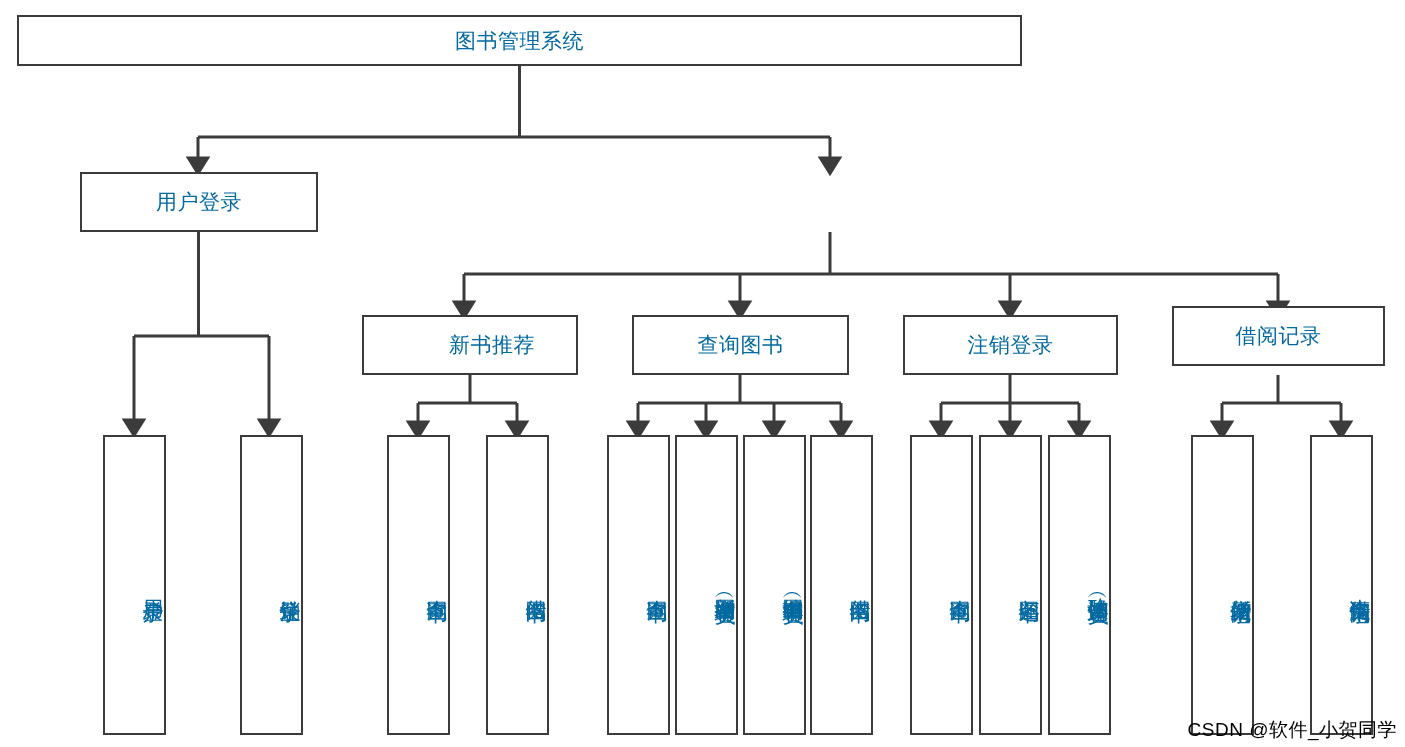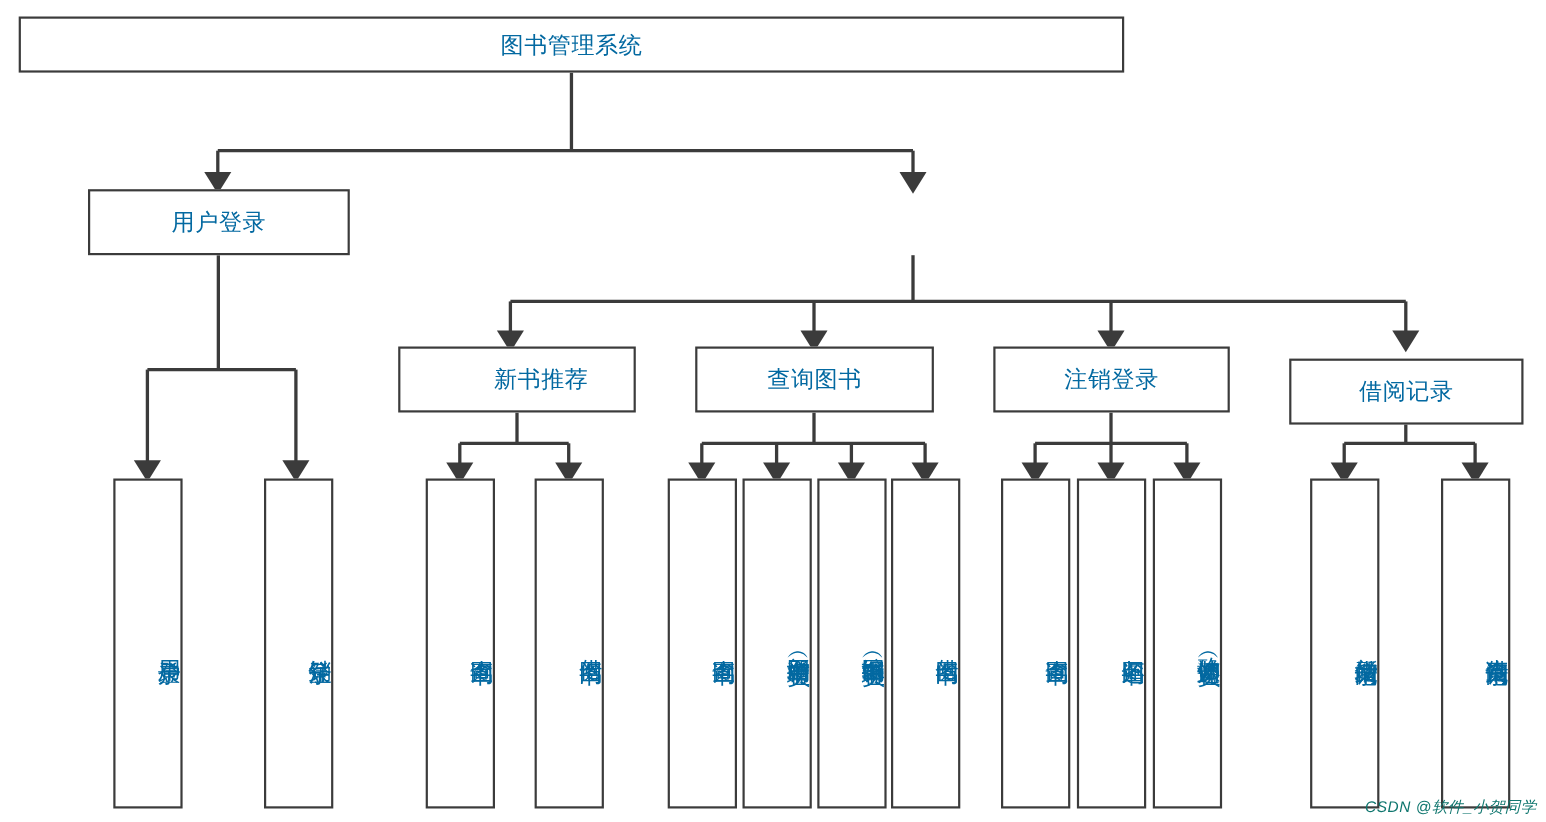--- a/index.html
+++ b/index.html
@@ -54,26 +54,25 @@
   }
   .node.vert .vlabel {
     writing-mode: vertical-rl;
     text-orientation: upright;
     letter-spacing: 1px;
   }
   #watermark {
     position: absolute;
     right: 8px;
     bottom: 4px;
-    font-size: 14px;
-    color: #0f766e;
+    font-size: 19px;
+    color: #000000;
     letter-spacing: 0.5px;
     z-index: 5;
     white-space: nowrap;
-    font-style: italic;
   }
 </style>
 </head>
 <body>
 
 <div id="diagram-root">
 
   <svg id="edges-layer" viewBox="0 0 1405 747" width="1405" height="747" xmlns="http://www.w3.org/2000/svg">
     <defs>
       <marker id="arrowhead" markerWidth="9" markerHeight="9" refX="3.2" refY="4.5" orient="auto" markerUnits="strokeWidth">
@@ -126,21 +125,21 @@
     </g>
   </svg>
 
   <div class="node horiz" style="left:17px; top:15px; width:1005px; height:51px;">图书管理系统</div>
 
   <div class="node horiz" style="left:80px; top:172px; width:238px; height:60px;">用户登录</div>
 
   <div class="node horiz" style="left:362px; top:315px; width:216px; height:60px;padding-left:44px;">新书推荐</div>
   <div class="node horiz" style="left:632px; top:315px; width:217px; height:60px;">查询图书</div>
   <div class="node horiz" style="left:903px; top:315px; width:215px; height:60px;">注销登录</div>
-  <div class="node horiz" style="left:1172px; top:326px; width:213px; height:60px;">借阅记录</div>
+  <div class="node horiz" style="left:1172px; top:306px; width:213px; height:60px;">借阅记录</div>
 
   <div class="node vert" style="left:103px; top:435px; width:63px; height:300px;">
     <span class="vlabel">用户登录</span>
   </div>
   <div class="node vert" style="left:240px; top:435px; width:63px; height:300px;">
     <span class="vlabel">注销登录</span>
   </div>
 
   <div class="node vert" style="left:387px; top:435px; width:63px; height:300px;">
     <span class="vlabel">查询图书</span>

